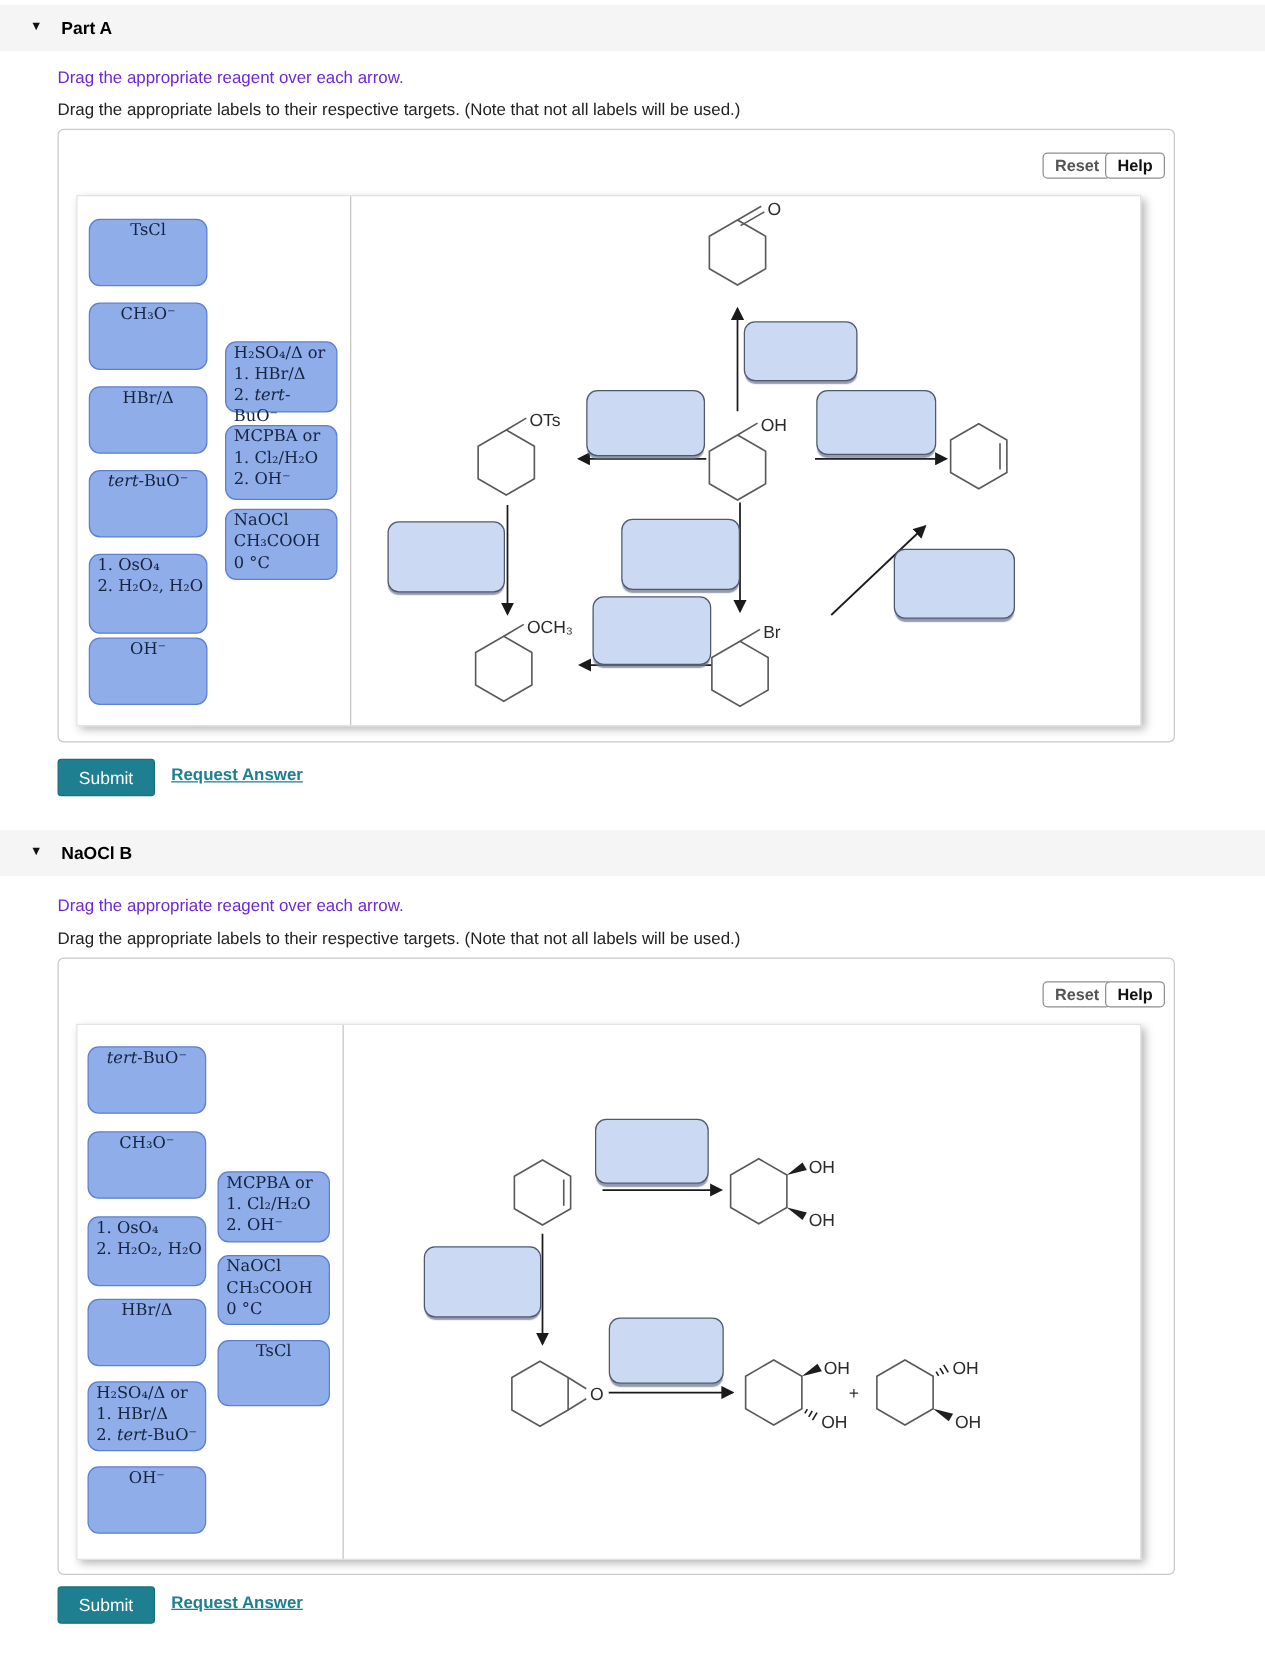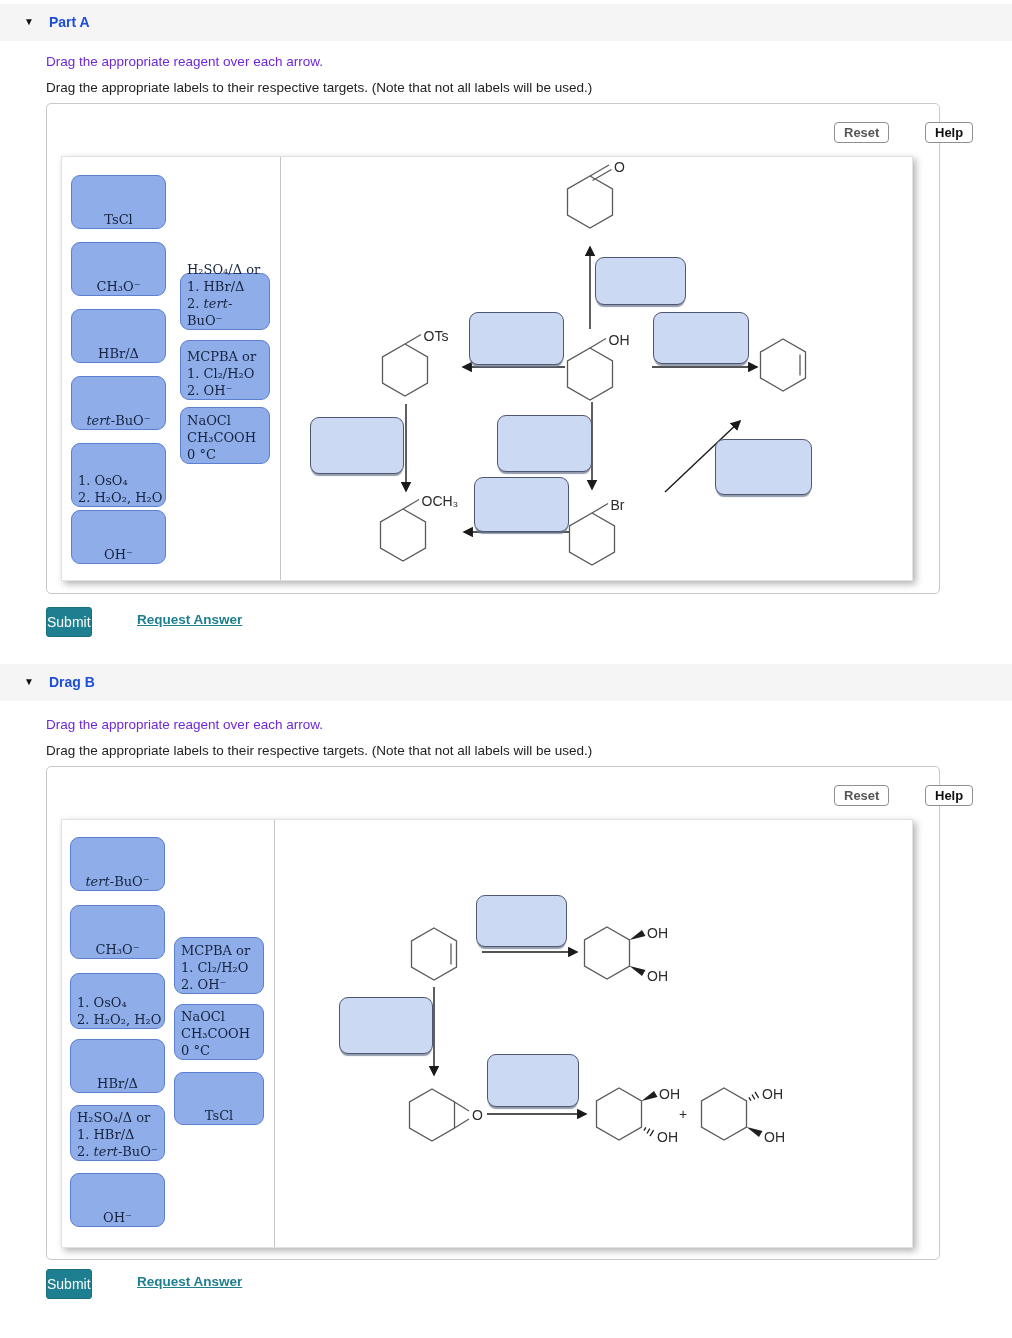--- a/index.html
+++ b/index.html
@@ -1,43 +1,43 @@
 <!DOCTYPE html>
 <html><head>
 <meta charset="utf-8">
 <style>
   html,body{margin:0;padding:0;background:#fff;}
   body{width:1012px;height:1338px;position:relative;font-family:"Liberation Sans",sans-serif;color:#333;}
   .part-bar{position:absolute;left:0;width:1012px;height:37px;background:#f5f5f5;}
   .tri{position:absolute;left:24px;top:12px;font-size:10px;color:#111;cursor:pointer;}
-  .part-title{position:absolute;left:49px;top:10px;font-size:14px;font-weight:bold;color:#1d4ed8;}
+  .part-title{position:absolute;left:49px;top:10px;font-size:14px;font-weight:bold;color:#000000;}
   .instr{position:absolute;left:46px;font-size:13.5px;color:#6d28d9;}
   .instr.bold{font-weight:normal;color:#222;}
   .panel{position:absolute;left:46px;width:892px;background:#fff;border:1px solid #c9c9c9;border-radius:5px;}
   .mini-btn{position:absolute;top:18px;background:#fff;border:1px solid #8f8f8f;border-radius:4px;font-size:13px;font-weight:bold;padding:2px 9px;font-family:"Liberation Sans",sans-serif;cursor:pointer;}
   .mini-btn.reset{color:#555;}
-  .mini-btn.help{color:#111;margin-left:41px;}
+  .mini-btn.help{color:#111;}
   .workspace{position:absolute;left:14px;top:52px;background:#fff;border:1px solid #e2e2e2;box-shadow:3px 3px 7px rgba(0,0,0,.30);}
   .divider{position:absolute;top:0;width:1px;background:#c4c4c4;}
   .chip{position:absolute;background:#8fade8;border:1px solid #5c7fd0;border-radius:9px;
         color:#16233f;font-family:"DejaVu Serif",serif;font-size:13px;
-        display:flex;flex-direction:column;justify-content:flex-end;align-items:center;
+        display:flex;flex-direction:column;justify-content:flex-start;align-items:center;
         box-sizing:border-box;cursor:grab;line-height:17px;}
   .chip.multi{align-items:flex-start;padding-left:6px;padding-right:2px;}
   .drop{position:absolute;background:#ccd9f3;border:1.4px solid #4f5871;border-radius:9px;
         box-shadow:0 3px 1px -1px rgba(110,120,145,.75);box-sizing:border-box;cursor:pointer;}
   svg.art{position:absolute;top:0;}
   .ring{fill:none;stroke:#5a5a5a;stroke-width:1.3;}
   .bond{stroke:#5a5a5a;stroke-width:1.3;}
   .wedge{fill:#1e1e1e;stroke:none;}
   .hash{stroke:#1e1e1e;stroke-width:1.3;}
   .atom{font-family:"Liberation Sans",sans-serif;font-size:14px;fill:#2b2b2b;}
   .rxn{stroke:#1a1a1a;stroke-width:1.4;fill:none;}
   .submit{position:absolute;background:#1d7f8f;color:#fff;border:1px solid #16707f;border-radius:3px;
-          font-size:14px;font-family:"Liberation Sans",sans-serif;padding:6px 0;cursor:pointer;}
+          font-size:14px;font-family:"Liberation Sans",sans-serif;padding:6px 16px;cursor:pointer;}
   .req{position:absolute;color:#1d7f8f;font-size:13.5px;font-weight:bold;text-decoration:underline;cursor:pointer;}
   i{font-style:italic;}
 </style>
 </head>
 <body>
 
 <div class="part-bar" style="top:4px;">
   <span class="tri">▼</span>
   <span class="part-title">Part A</span>
 </div>
@@ -146,21 +146,21 @@
     <div class="drop" style="left:412px;top:320px;width:95px;height:55px;"></div>
     <div class="drop" style="left:653px;top:282px;width:97px;height:56px;"></div>
   </div>
 </div>
 
 <button class="submit" style="left:46px;top:607px;">Submit</button>
 <a class="req" style="left:137px;top:612px;">Request Answer</a>
 
 <div class="part-bar" style="top:664px;">
   <span class="tri">▼</span>
-  <span class="part-title">Drag B</span>
+  <span class="part-title">NaOCl B</span>
 </div>
 <div class="instr" style="top:717px;">Drag the appropriate reagent over each arrow.</div>
 <div class="instr bold" style="top:743px;">Drag the appropriate labels to their respective targets. (Note that not all labels will be used.)</div>
 
 <div class="panel" style="top:766px;height:492px;">
   <button class="mini-btn reset" style="left:787px;">Reset</button>
   <button class="mini-btn help" style="left:837px;">Help</button>
 
   <div class="workspace" style="width:850px;height:427px;">
     <div class="divider" style="left:212px;height:427px;"></div>

